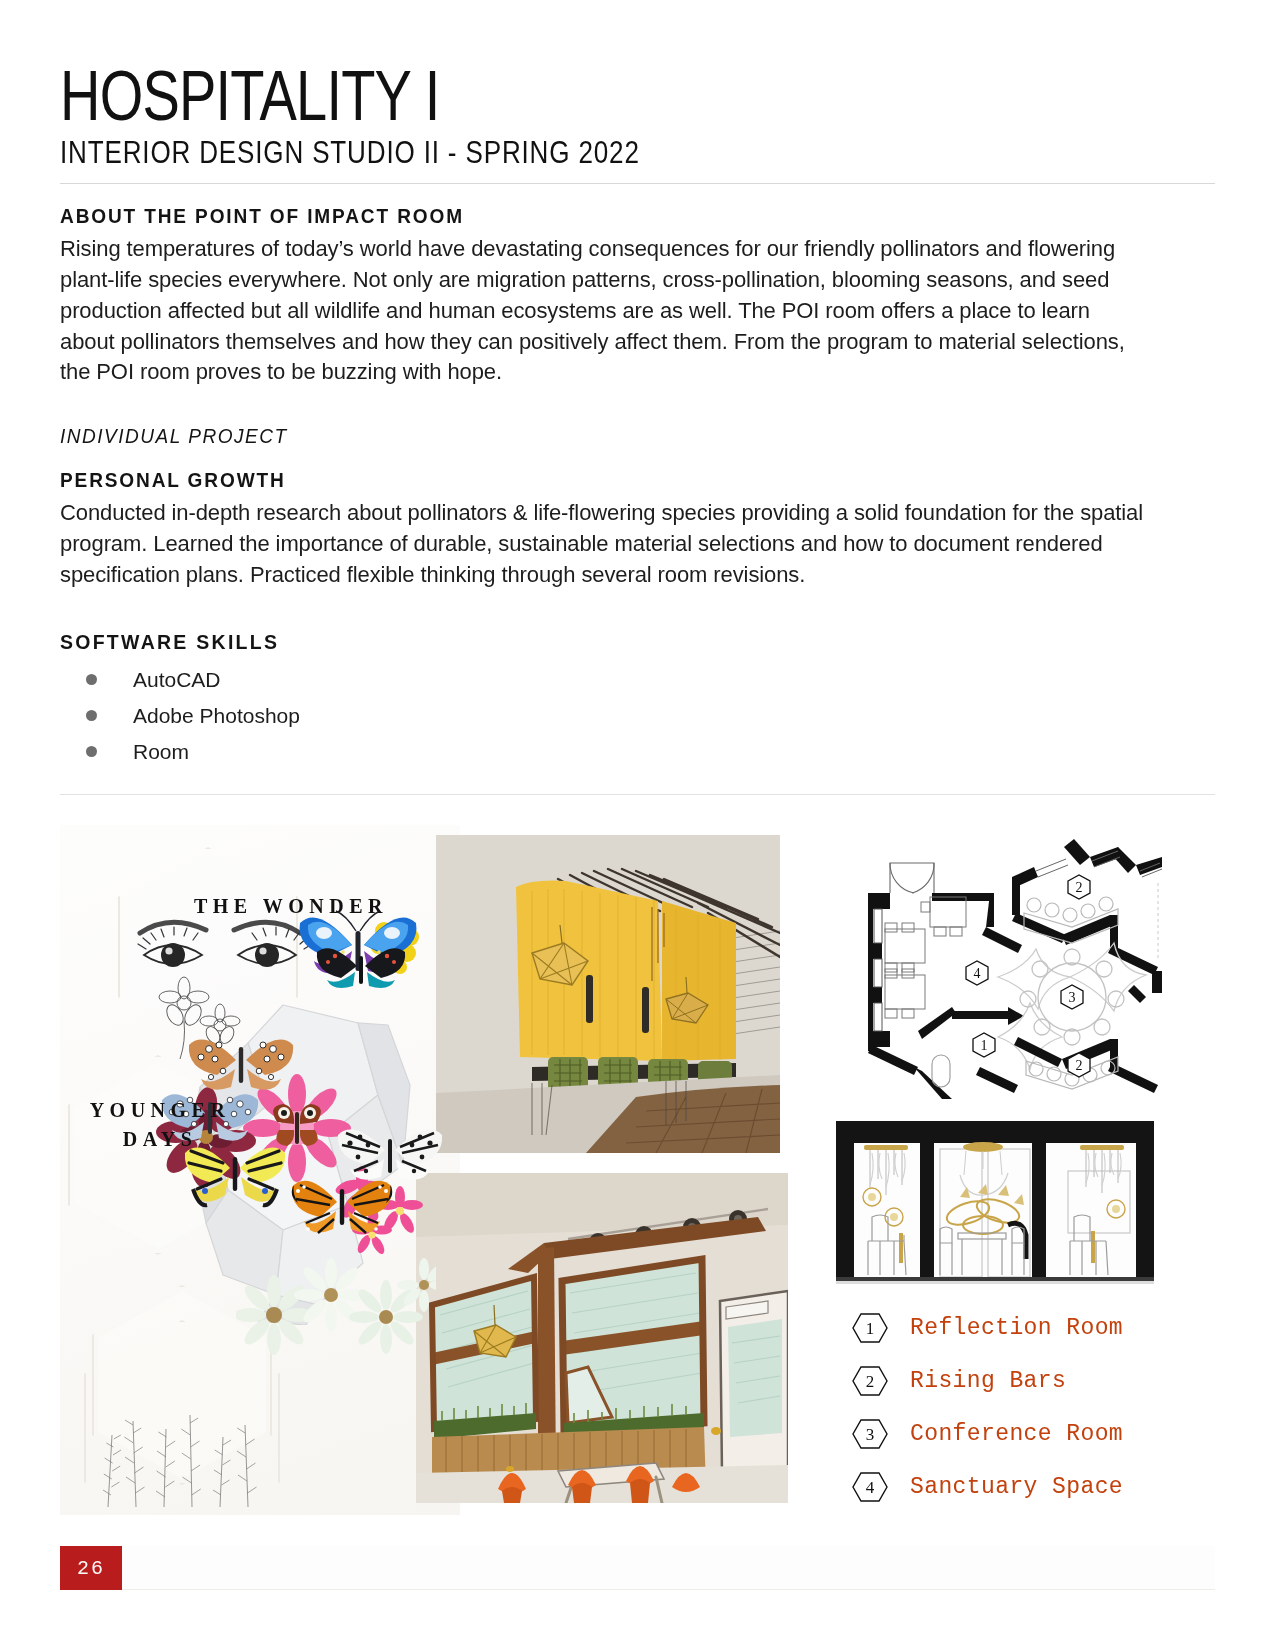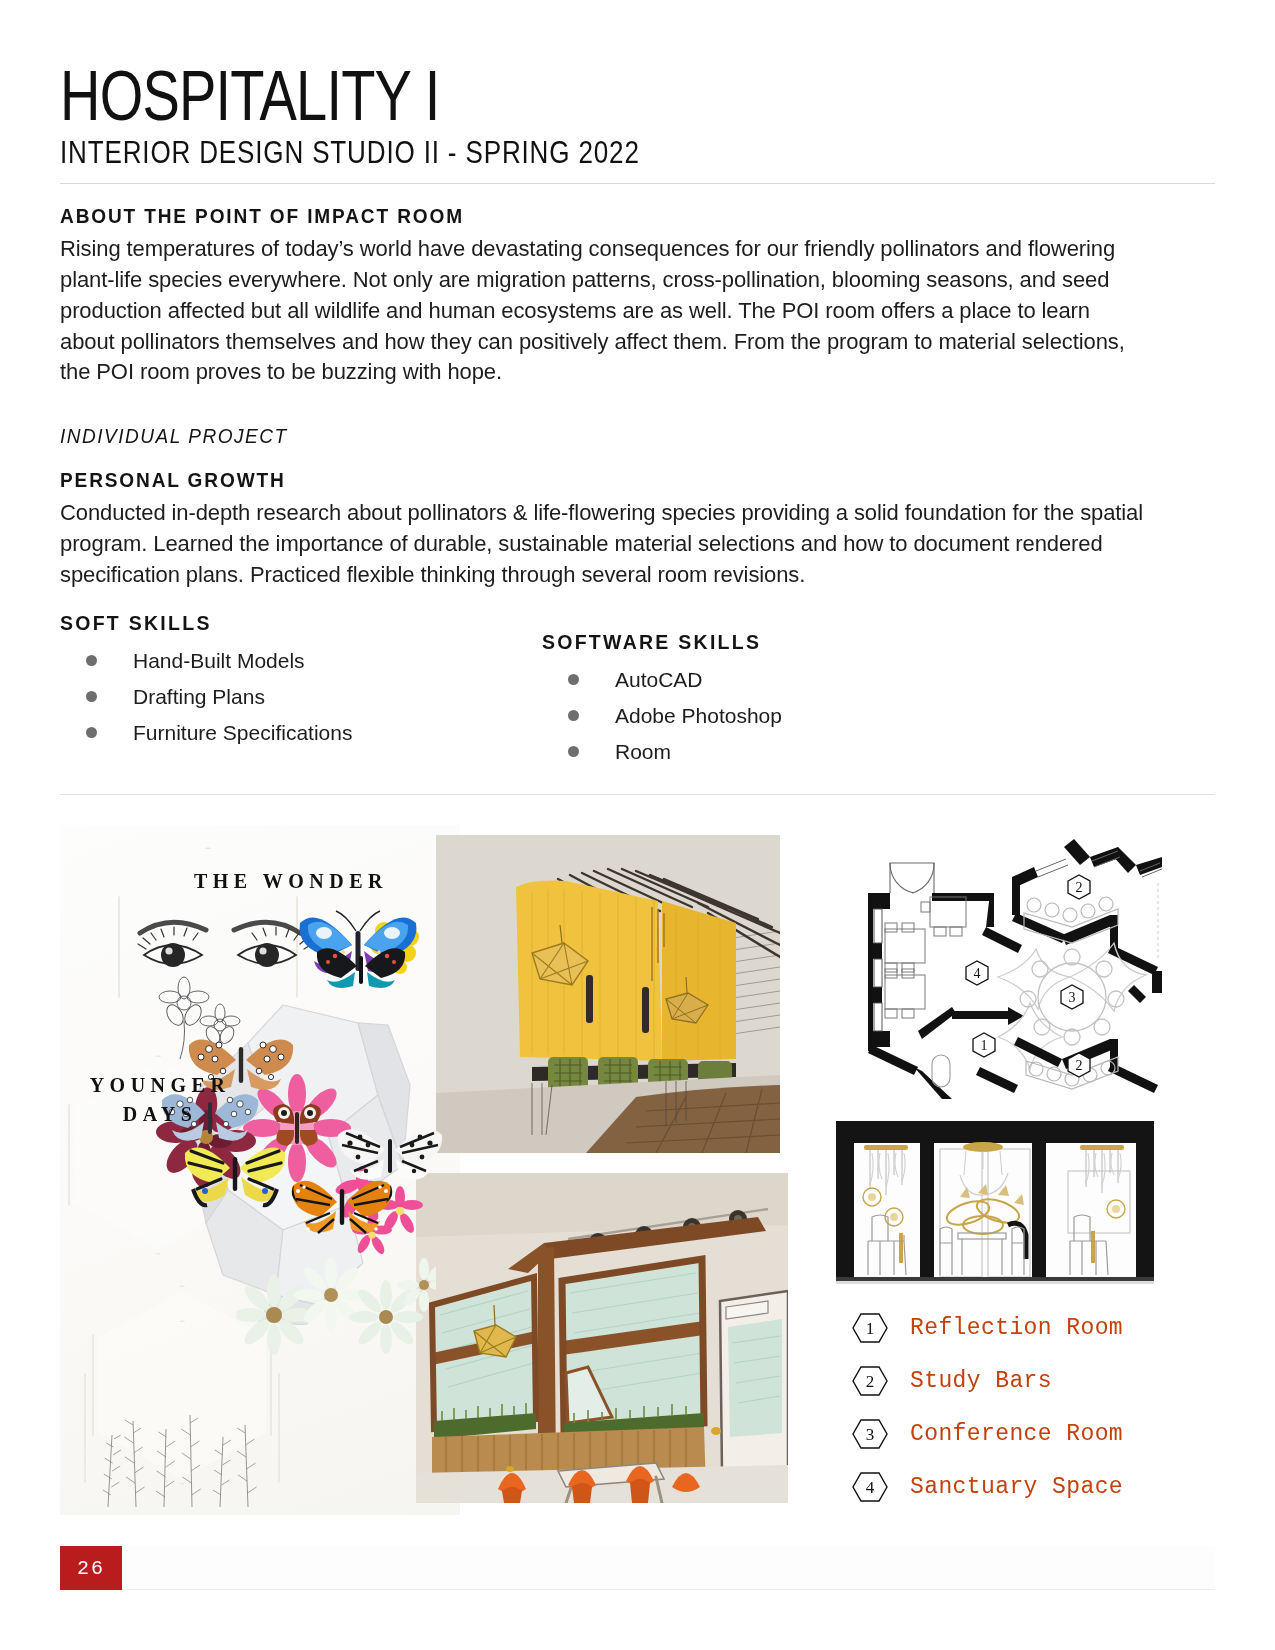--- a/index.html
+++ b/index.html
@@ -86,21 +86,21 @@
   }
   .hexfill.inner {
     background:#fcfcfb;
     transform:scale(0.94);
   }
   .mood-label {
     position:absolute;
     font-family:"Liberation Serif", serif;
     font-size:20px; font-weight:700; letter-spacing:5.5px;
     color:#111; text-align:center; line-height:1.45;
-    white-space:pre-line; z-index:14;
+    white-space:pre-line; z-index:14;margin-top:25px;
   }
 
   
   .eye-wrap { position:absolute; left:70px; top:72px; width:190px; height:95px; z-index:8; }
   
   .sketch-flower { position:absolute; z-index:7; }
   
   .bfly { position:absolute; z-index:12; }
   .blossom { position:absolute; z-index:11; }
   .crystal { position:absolute; z-index:9; }
@@ -168,37 +168,20 @@
     <div class="sec-head">ABOUT THE POINT OF IMPACT ROOM</div>
     <p class="para">Rising temperatures of today’s world have devastating consequences for our friendly pollinators and flowering plant-life species everywhere. Not only are migration patterns, cross-pollination, blooming seasons, and seed production affected but all wildlife and human ecosystems are as well. The POI room offers a place to learn about pollinators themselves and how they can positively affect them. From the program to material selections, the POI room proves to be buzzing with hope.</p>
 
     <div class="gap-s"></div>
     <div class="sec-head italic">INDIVIDUAL PROJECT</div>
     <div class="sec-head">PERSONAL GROWTH</div>
     <p class="para">Conducted in-depth research about pollinators &amp; life-flowering species providing a solid foundation for the spatial program. Learned the importance of durable, sustainable material selections and how to document rendered specification plans. Practiced flexible thinking through several room revisions.</p>
 
     <div class="skills">
 
-      <div class="skills-col">
-        <div class="skills-title">SOFT SKILLS</div>
-        <ul class="skill-list">
-          <li class="skill-item">
-            <span class="bullet"></span>
-            <span>Hand-Built Models</span>
-          </li>
-          <li class="skill-item">
-            <span class="bullet"></span>
-            <span>Drafting Plans</span>
-          </li>
-          <li class="skill-item">
-            <span class="bullet"></span>
-            <span>Furniture Specifications</span>
-          </li>
-        </ul>
-      </div>
 
       <div class="skills-col second">
         <div class="skills-title">SOFTWARE SKILLS</div>
         <ul class="skill-list">
           <li class="skill-item">
             <span class="bullet"></span>
             <span>AutoCAD</span>
           </li>
           <li class="skill-item">
             <span class="bullet"></span>
@@ -1053,21 +1036,21 @@
         <span class="legend-text">Reflection Room</span>
       </div>
 
       <div class="legend-row">
         <span class="hexmark">
           <svg width="36" height="34" viewBox="0 0 36 34">
             <polygon points="9,3 27,3 35,17 27,31 9,31 1,17" fill="#fff" stroke="#111" stroke-width="1.4"></polygon>
             <text x="18" y="23" font-family="Liberation Serif, serif" font-size="17" text-anchor="middle" fill="#111">2</text>
           </svg>
         </span>
-        <span class="legend-text">Study Bars</span>
+        <span class="legend-text">Rising Bars</span>
       </div>
 
       <div class="legend-row">
         <span class="hexmark">
           <svg width="36" height="34" viewBox="0 0 36 34">
             <polygon points="9,3 27,3 35,17 27,31 9,31 1,17" fill="#fff" stroke="#111" stroke-width="1.4"></polygon>
             <text x="18" y="23" font-family="Liberation Serif, serif" font-size="17" text-anchor="middle" fill="#111">3</text>
           </svg>
         </span>
         <span class="legend-text">Conference Room</span>

